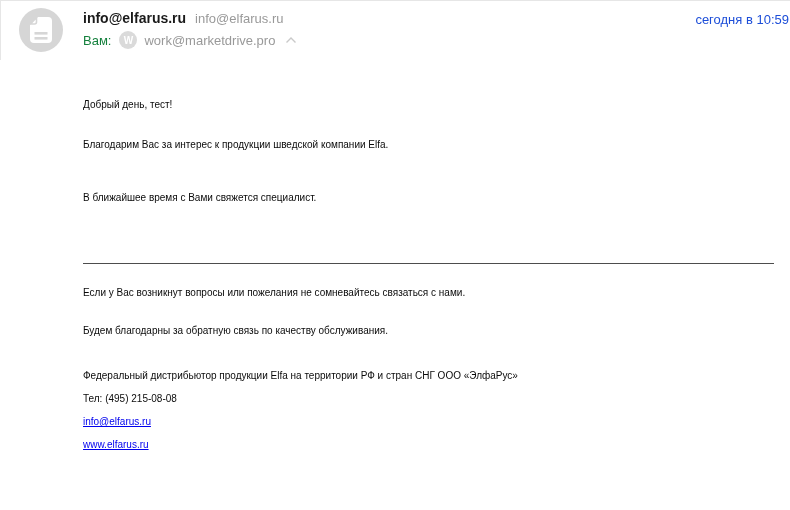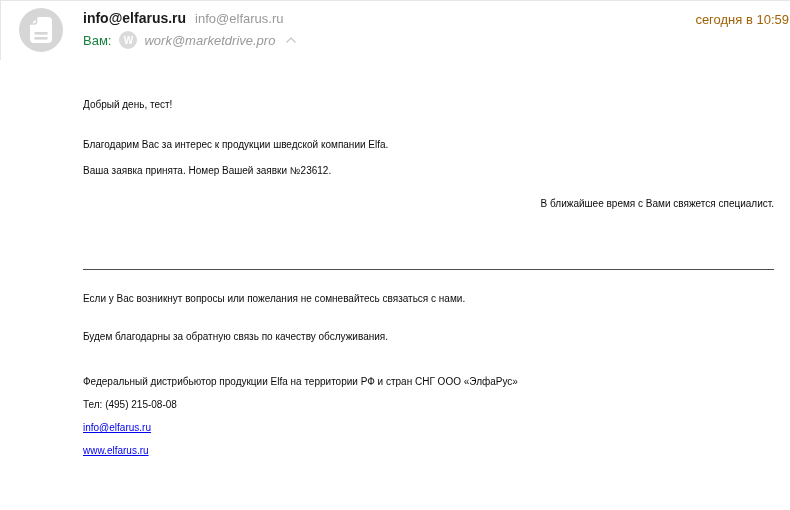--- a/index.html
+++ b/index.html
@@ -28,44 +28,44 @@
   }
   .sender-line {
     position: absolute; left: 83px; top: 10px;
     height: 18px; display: flex; align-items: baseline;
     white-space: nowrap;
   }
   .sender-name { font-size: 14px; font-weight: bold; color: #1a1a1a; cursor: pointer; }
   .sender-email { font-size: 13px; color: #999999; margin-left: 9px; }
   .timestamp {
     position: absolute; right: 1px; top: 12px;
-    font-size: 13px; color: #a16207; white-space: nowrap;
+    font-size: 13px; color: #1d4ed8; white-space: nowrap;
   }
   .recipients-line {
     position: absolute; left: 83px; top: 30px;
     height: 20px; display: flex; align-items: center;
     white-space: nowrap; cursor: pointer;
   }
   .to-label { font-size: 13px; color: #15803d; }
   .recipient-avatar {
     width: 18px; height: 18px; border-radius: 50%;
     background: #dadada; margin-left: 8px; margin-right: 7px;
     display: flex; align-items: center; justify-content: center;
     color: #ffffff; font-size: 10px; font-weight: bold;
   }
-  .recipient-email { font-size: 13px; color: #999999; font-style: italic; }
+  .recipient-email { font-size: 13px; color: #999999; }
   .chevron { margin-left: 10px; display: flex; align-items: center; }
   
   .message-body {
     position: absolute; left: 83px; top: 88px; width: 691px;
     font-size: 10px; line-height: 26px; color: #0a0a0a;
   }
   .p-greeting { margin-top: 4px; }
   .p-thanks   { margin-top: 14px; }
-  .p-contact  { margin-top: 7px; text-align: right; }
+  .p-contact  { margin-top: 27px; }
   .p-line { display: block; }
   .sig-divider {
     border: none; border-top: 1px solid #4d4d4d;
     margin-top: 52px; margin-bottom: 12px;
     width: 691px; height: 0;
   }
   .p-questions { margin-top: 16px; }
   .p-feedback  { margin-top: 12px; }
   .signature-block { margin-top: 20px; line-height: 23px; }
   .sig-line { display: block; }
@@ -104,21 +104,20 @@
       <polyline points="1.5,6.5 6,2 10.5,6.5" fill="none" stroke="#c9c9c9" stroke-width="1.4"></polyline>
     </svg>
   </span>
 </div>
 
 <div class="message-body">
   <p class="p-greeting">Добрый день, тест!</p>
 
   <p class="p-thanks">
     <span class="p-line">Благодарим Вас за интерес к продукции шведской компании Elfa.</span>
-    <span class="p-line">Ваша заявка принята. Номер Вашей заявки №23612.</span>
   </p>
 
   <p class="p-contact">В ближайшее время с Вами свяжется специалист.</p>
 
   <hr class="sig-divider">
 
   <p class="p-questions">Если у Вас возникнут вопросы или пожелания не сомневайтесь связаться с нами.</p>
 
   <p class="p-feedback">Будем благодарны за обратную связь по качеству обслуживания.</p>
 

